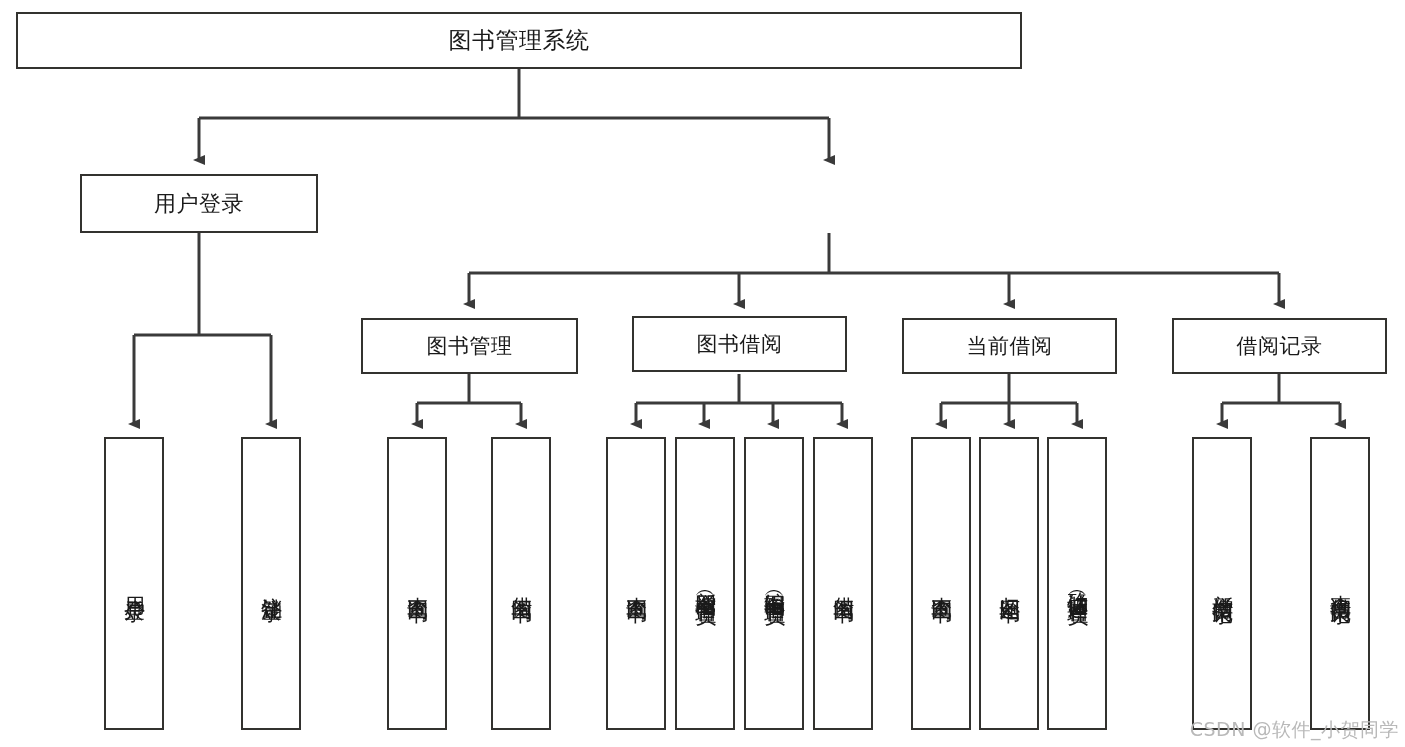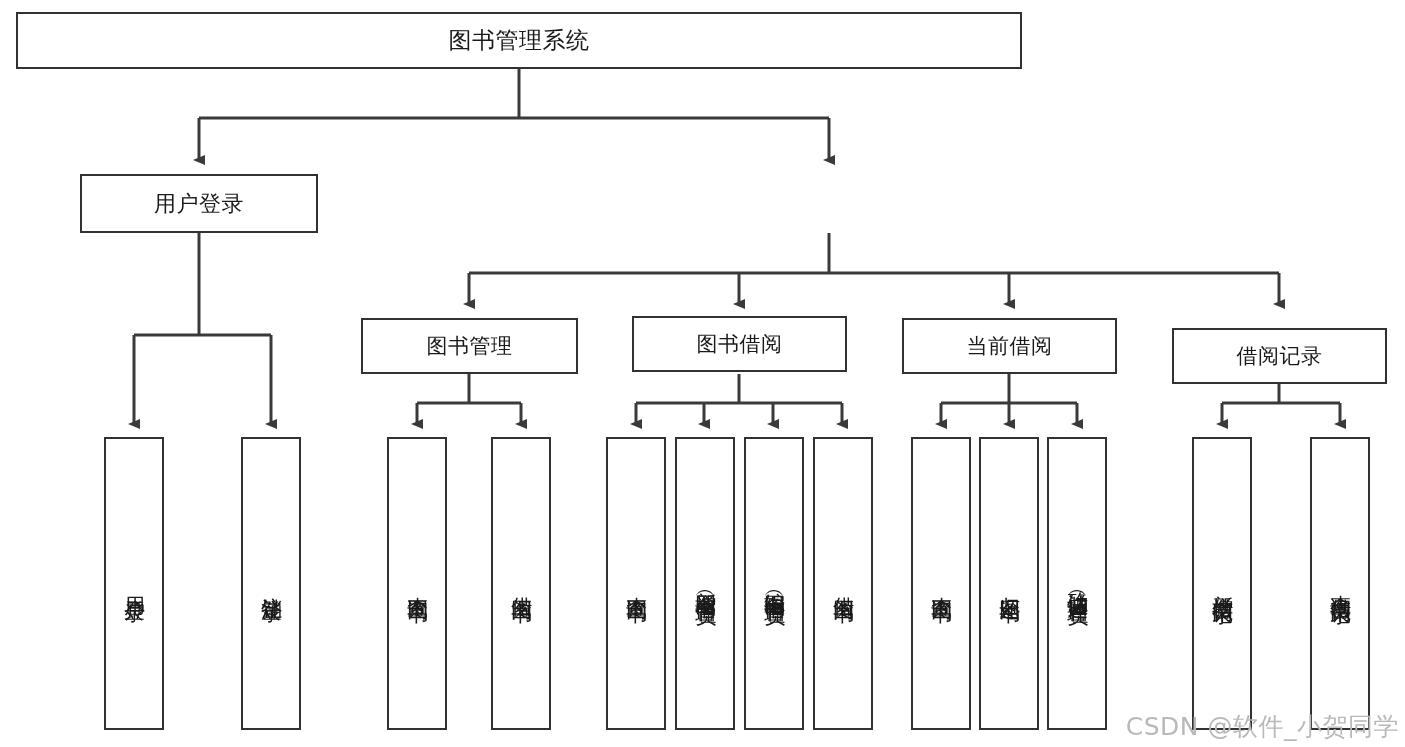--- a/index.html
+++ b/index.html
@@ -51,21 +51,21 @@
     line-height:1.32;
     letter-spacing:2px;
     white-space:nowrap;
     text-align:center;
     display:block;
   }
   .watermark{
     position:absolute;
     right:6px;
     bottom:4px;
-    font-size:25px;
+    font-size:19px;
     color:#b9b9b9;
     letter-spacing:0.5px;
     white-space:nowrap;
     font-family:"DejaVu Sans","Liberation Sans",sans-serif;
   }
 </style>
 </head>
 <body>
 
 <div id="canvas">
@@ -134,21 +134,21 @@
   </div>
 
   <div class="node node-h node-l3" style="left:632px; top:316px; width:215px; height:56px;">
     <span class="label">图书借阅</span>
   </div>
 
   <div class="node node-h node-l3" style="left:902px; top:318px; width:215px; height:56px;">
     <span class="label">当前借阅</span>
   </div>
 
-  <div class="node node-h node-l3" style="left:1172px; top:318px; width:215px; height:56px;margin-top:10px;">
+  <div class="node node-h node-l3" style="left:1172px; top:318px; width:215px; height:56px;">
     <span class="label">借阅记录</span>
   </div>
 
   <div class="node node-leaf" style="left:104px; top:437px; width:60px; height:293px;">
     <span class="label">用户登录</span>
   </div>
   <div class="node node-leaf" style="left:241px; top:437px; width:60px; height:293px;">
     <span class="label">注销登录</span>
   </div>
 

